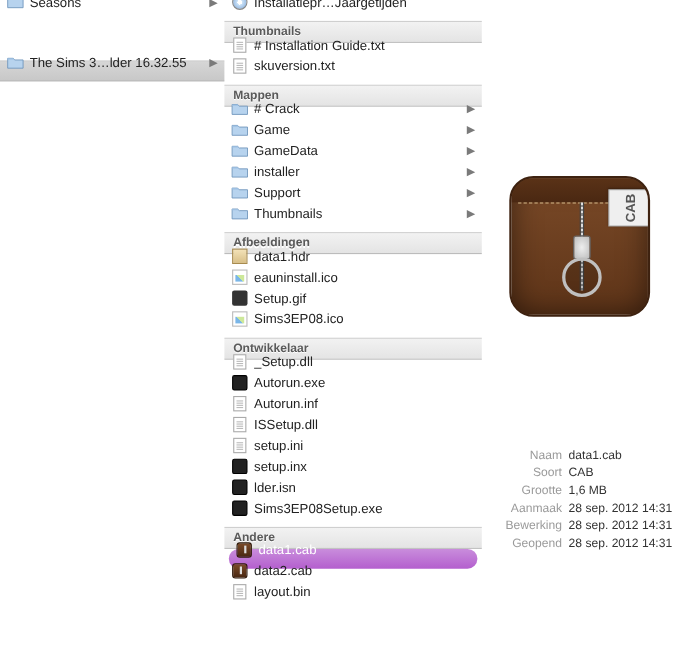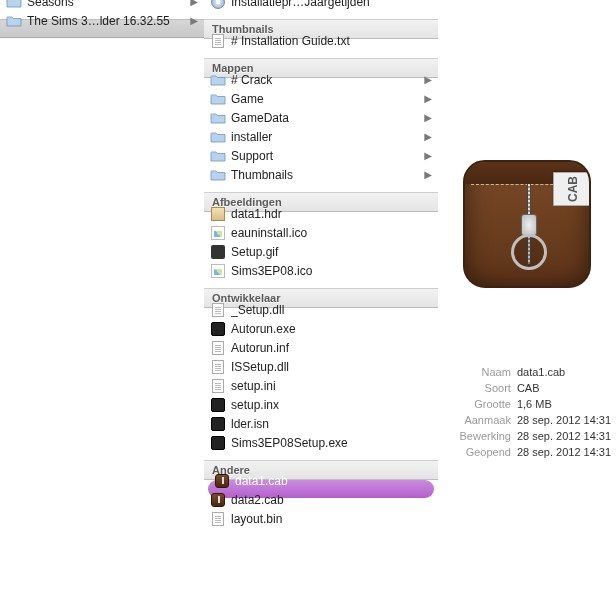--- a/index.html
+++ b/index.html
@@ -9,20 +9,21 @@
 .col2 { position: absolute; left: 204px; top: 0; width: 234px; height: 100%; }
 .col3 { position: absolute; left: 438px; top: 0; width: 178px; height: 100%; }
 
 .row { display: flex; align-items: center; height: 19px; padding: 0 2px 16px 6px; gap: 5px; cursor: default; }
 .row .label { flex: 1; white-space: nowrap; overflow: hidden; text-overflow: ellipsis; }
 .row.folder-sel {
   background: linear-gradient(#d6d6d6, #c8c8c8);
   border-top: 1px solid #bfbfbf;
   border-bottom: 1px solid #aaa;
   height: 19px;
+  margin-top: 36px;
 }
 .row.file-sel {
   background: linear-gradient(#c98ddc, #b45fce);
   color: #fff;
   border-radius: 9px;
   margin: 0 4px 0 4px;
   padding-left: 6px;
   height: 18px;
 }
 .arrow { font-size: 10px; color: #7a7a7a; padding-right: 4px; }
@@ -43,21 +44,21 @@
 
 .preview-box { display: flex; flex-direction: column; align-items: center; padding-top: 160px; }
 .preview-icon { width: 128px; height: 128px; border-radius: 22px; background: linear-gradient(#7a4a28,#5e3418); border: 2px solid #3e2210; position: relative; overflow: hidden; box-shadow: inset 0 0 25px rgba(0,0,0,0.5); }
 .preview-icon .stitch { position: absolute; top: 22px; left: 6px; right: 6px; height: 1px; border-top: 1px dashed #d6b98a; }
 .preview-icon .top-bar { position: absolute; top: 0; left: 0; right: 0; height: 22px; background: linear-gradient(#5a3217,#4a2812); }
 .preview-icon .zip-track { position: absolute; top: 22px; left: 62px; width: 4px; height: 80px; background: repeating-linear-gradient(#ddd 0 2px, #888 2px 4px); border-left: 1px solid #444; border-right: 1px solid #444; }
 .preview-icon .zip-pull { position: absolute; top: 52px; left: 56px; width: 16px; height: 22px; background: radial-gradient(#eee,#bbb); border: 1px solid #666; border-radius: 3px; }
 .preview-icon .zip-ring { position: absolute; top: 72px; left: 46px; width: 36px; height: 36px; border: 3px solid #c0c0c0; border-radius: 50%; background: rgba(0,0,0,0.15); }
 .preview-icon .cab-tag { position: absolute; top: 10px; right: -4px; width: 40px; height: 34px; background: #efefef; border: 1px solid #aaa; border-radius: 4px 0 0 4px; color: #555; font-weight: bold; font-size: 12px; display: flex; align-items: center; justify-content: center; writing-mode: vertical-rl; transform: rotate(180deg); box-shadow: 0 1px 2px rgba(0,0,0,0.3); }
 
-.meta { margin-top: 76px; font-size: 11px; }
+.meta { margin-top: 118px; font-size: 11px; }
 .meta-row { display: flex; gap: 6px; line-height: 16px; }
 .meta-row .k { width: 68px; text-align: right; color: #9a9a9a; }
 .meta-row .v { color: #333; }
 
 .cab-small { width: 14px; height: 14px; background: linear-gradient(#7a4a28,#4a2812); border-radius: 3px; border: 1px solid #2e1808; position: relative; }
 .cab-small::after { content: ""; position: absolute; left: 6px; top: 2px; width: 2px; height: 7px; background: #ddd; }
 
 .img-ico { width:14px; height:14px; background:#fff; border:1px solid #bbb; position:relative; }
 .img-ico::after { content:""; position:absolute; left:2px; top:4px; width:8px; height:6px; background:linear-gradient(45deg,#7ab6e8 50%,#cde89a 50%); }
 .gif-ico { width:14px; height:14px; background:#333; border-radius:2px; }
@@ -105,20 +106,26 @@
       </div>
     </div>
   <div id="col2-sections">
       <div class="section-head">Thumbnails</div>
       <div class="row">
         <span class="file-icon">
           <span class="page-ico"></span>
         </span>
         <span class="label"># Installation Guide.txt</span>
       </div>
+      <div class="row">
+        <span class="file-icon">
+          <span class="page-ico"></span>
+        </span>
+        <span class="label">skuversion.txt</span>
+      </div>
       <div class="section-head">Mappen</div>
       <div class="row">
         <span class="folder-icon">
           <svg width="16" height="16" viewBox="0 0 16 16">
             <path d="M1 4 L6 4 L7.5 5.5 L15 5.5 L15 13 L1 13 Z" fill="#b7d3ee" stroke="#6f95bc" stroke-width="0.8"></path>
             <path d="M1 4 L6 4 L7.2 5.2 L1 5.2 Z" fill="#9ec0e2"></path>
           </svg>
         </span>
         <span class="label"># Crack</span>
         <span class="arrow">▶</span>

